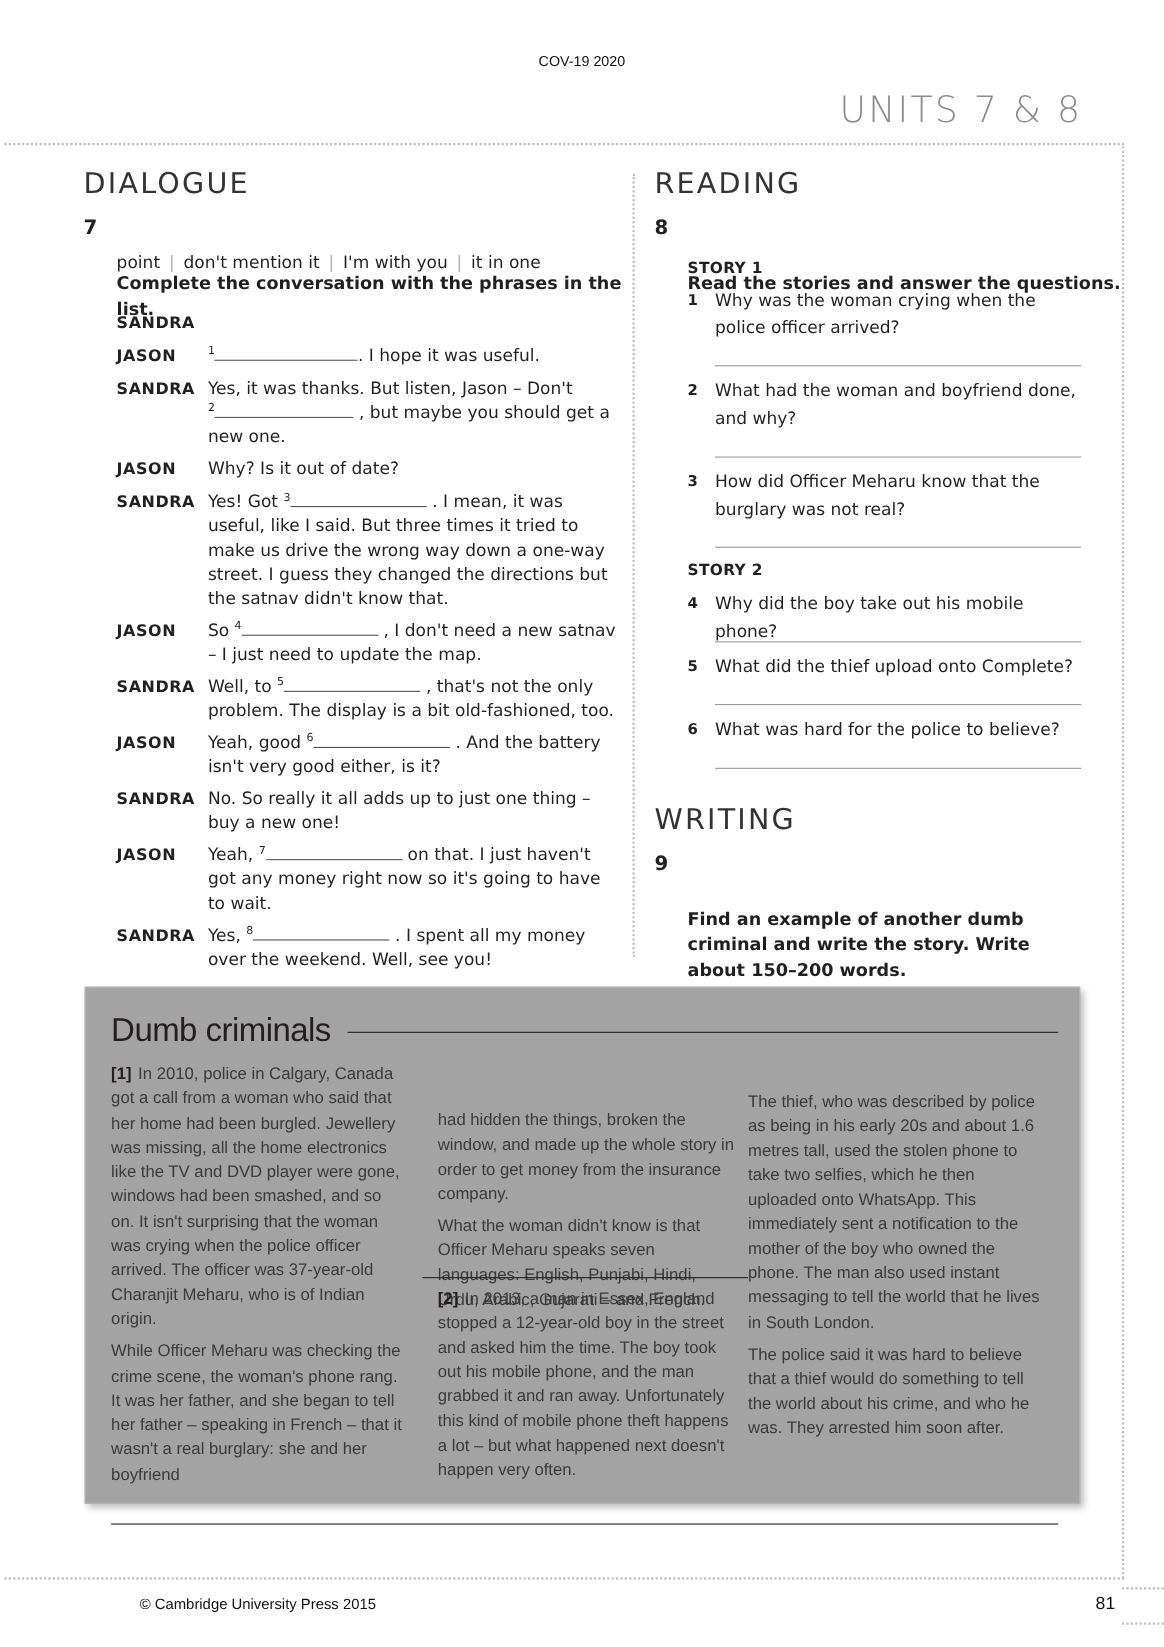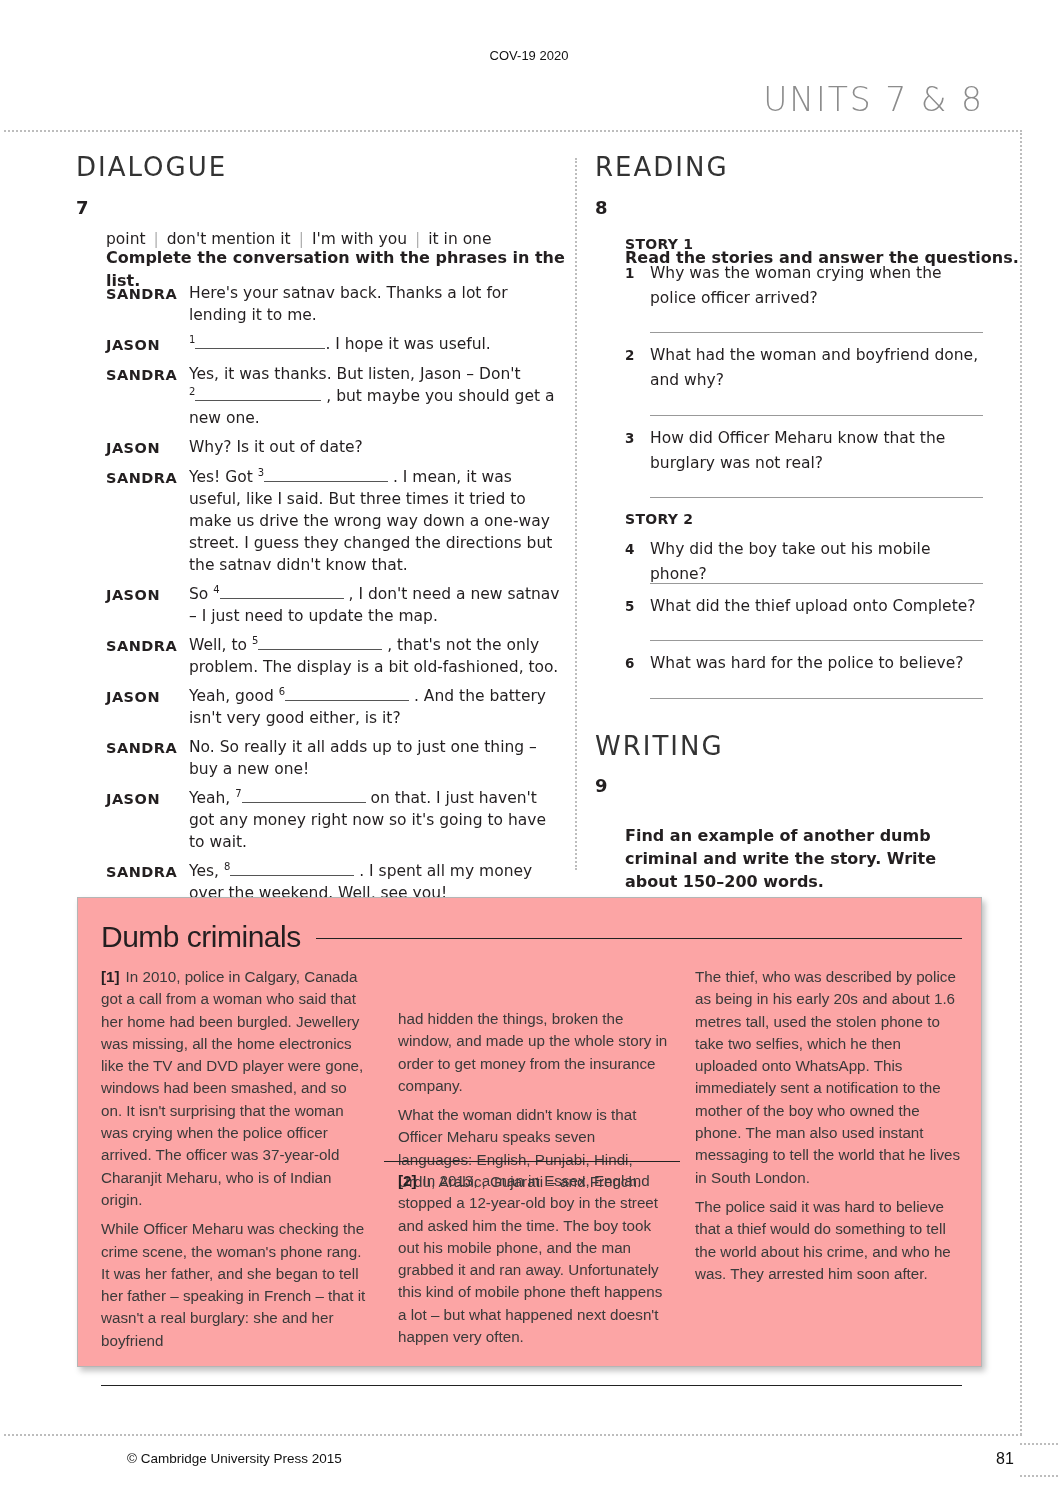--- a/index.html
+++ b/index.html
@@ -25,21 +25,21 @@
   .speaker { width: 83px; flex-shrink: 0; font-size: 14.5px; letter-spacing: 0.5px; font-weight: 600; padding-top: 1px; }
   .speech { flex: 1; }
   .gap { display: inline-block; border-bottom: 1px solid #555; height: 14px; vertical-align: baseline; }
   sup { font-size: 10px; vertical-align: 6px; line-height: 0; }
   .story-label { position: absolute; left: 625px; font-family: "DejaVu Sans", sans-serif; font-size: 14px; font-weight: 600; letter-spacing: 0.3px; }
   .q { position: absolute; left: 625px; width: 360px; display: flex; font-family: "DejaVu Sans", sans-serif; font-size: 15.5px; line-height: 25px; }
   .q .qn { width: 25px; flex-shrink: 0; font-size: 13.5px; font-weight: 600; }
   .q .qt { flex: 1; }
   .answer-line { position: absolute; left: 650px; width: 333px; height: 0; border-top: 1px solid #999; }
 
-  .article-box { position: absolute; left: 77px; top: 897px; width: 905px; height: 470px; background: #fca5a5; border: 1px solid #b5b5b5; box-shadow: 3px 4px 6px rgba(0,0,0,0.25); }
+  .article-box { position: absolute; left: 77px; top: 897px; width: 905px; height: 470px; background: #a3a3a3; border: 1px solid #b5b5b5; box-shadow: 3px 4px 6px rgba(0,0,0,0.25); }
   .article-title { position: absolute; left: 23px; top: 22px; font-family: "Liberation Sans", sans-serif; font-size: 30px; color: #231f20; letter-spacing: -0.5px; }
   .title-rule { position: absolute; left: 238px; top: 40px; width: 646px; height: 0; border-top: 1.5px solid #222; }
   .col { position: absolute; top: 68px; width: 270px; font-family: "Liberation Sans", sans-serif; font-size: 15.2px; line-height: 22.3px; color: #3a3a3a; }
   .col p { margin-bottom: 7px; }
   .col .ref { font-weight: bold; color: #231f20; margin-right: 6px; }
   .story-divider { position: absolute; left: 306px; top: 263px; width: 296px; height: 0; border-top: 1.5px solid #222; }
   .bottom-rule { position: absolute; left: 23px; top: 487px; width: 861px; height: 0; border-top: 1.5px solid #222; }
 
   .footer-copy { position: absolute; left: 127px; top: 1451px; font-family: "Liberation Sans", sans-serif; font-size: 13.5px; color: #111; }
   .page-num { position: absolute; left: 996px; top: 1450px; font-family: "Liberation Sans", sans-serif; font-size: 16px; color: #111; }
@@ -63,21 +63,20 @@
 
 <div class="phrase-list">
   <div>
     <span>point</span><span class="sep">|</span><span>don't mention it</span><span class="sep">|</span><span>I'm with you</span><span class="sep">|</span><span>it in one</span>
   </div>
 </div>
 
 <div class="dialogue">
   <div class="dline">
     <span class="speaker">SANDRA</span>
-    <span class="speech"><span>Here's your satnav back. Thanks a lot for lending it to me.</span></span>
   </div>
   <div class="dline">
     <span class="speaker">JASON</span>
     <span class="speech"><sup>1</sup><span class="gap" style="width:130px;"></span><span>. I hope it was useful.</span></span>
   </div>
   <div class="dline">
     <span class="speaker">SANDRA</span>
     <span class="speech"><span>Yes, it was thanks. But listen, Jason – Don't</span><br><sup>2</sup><span class="gap" style="width:126px;"></span> <span>, but maybe you should get a new one.</span></span>
   </div>
   <div class="dline">
@@ -171,21 +170,21 @@
 
   <div class="col" style="left:320px;margin-top:42px;">
     <p>had hidden the things, broken the window, and made up the whole story in order to get money from the insurance company.</p>
     <p>What the woman didn't know is that Officer Meharu speaks seven languages: English, Punjabi, Hindi, Urdu, Arabic, Gujarati – and French.</p>
   </div>
   <div class="story-divider"></div>
   <div class="col" style="left:320px; top:272px;">
     <p><span class="ref">[2]</span><span>In 2013, a man in Essex, England stopped a 12-year-old boy in the street and asked him the time. The boy took out his mobile phone, and the man grabbed it and ran away. Unfortunately this kind of mobile phone theft happens a lot – but what happened next doesn't happen very often.</span></p>
   </div>
 
-  <div class="col" style="left:617px;">
+  <div class="col" style="left:602px;margin-top:25px;">
     <p>The thief, who was described by police as being in his early 20s and about 1.6 metres tall, used the stolen phone to take two selfies, which he then uploaded onto WhatsApp. This immediately sent a notification to the mother of the boy who owned the phone. The man also used instant messaging to tell the world that he lives in South London.</p>
     <p>The police said it was hard to believe that a thief would do something to tell the world about his crime, and who he was. They arrested him soon after.</p>
   </div>
 
   <div class="bottom-rule"></div>
 </div>
 
 <div class="footer-copy">© Cambridge University Press 2015</div>
 <div class="page-num">81</div>
 

